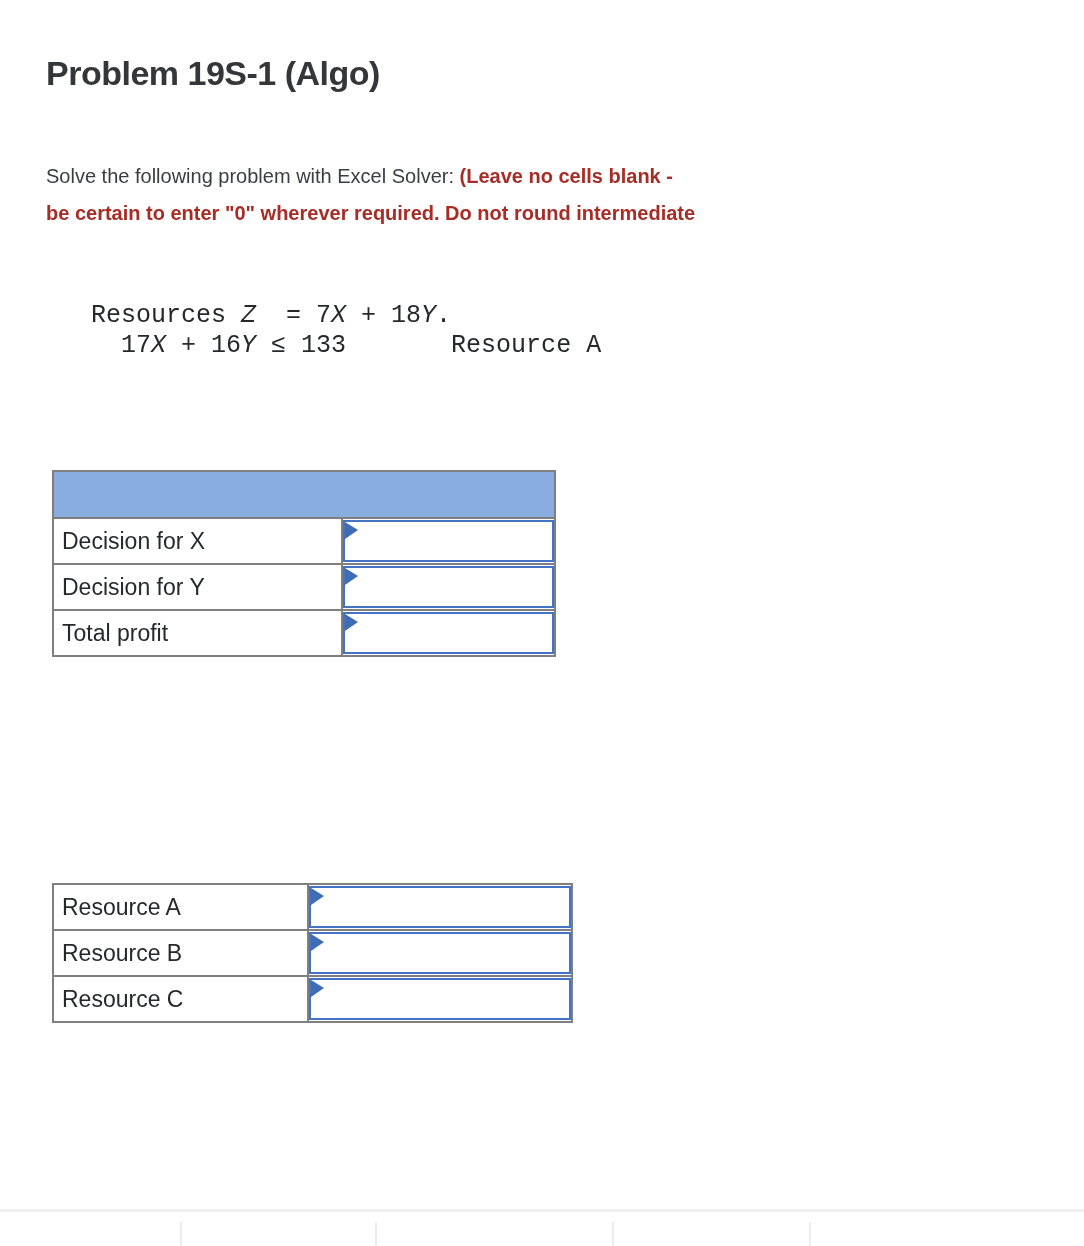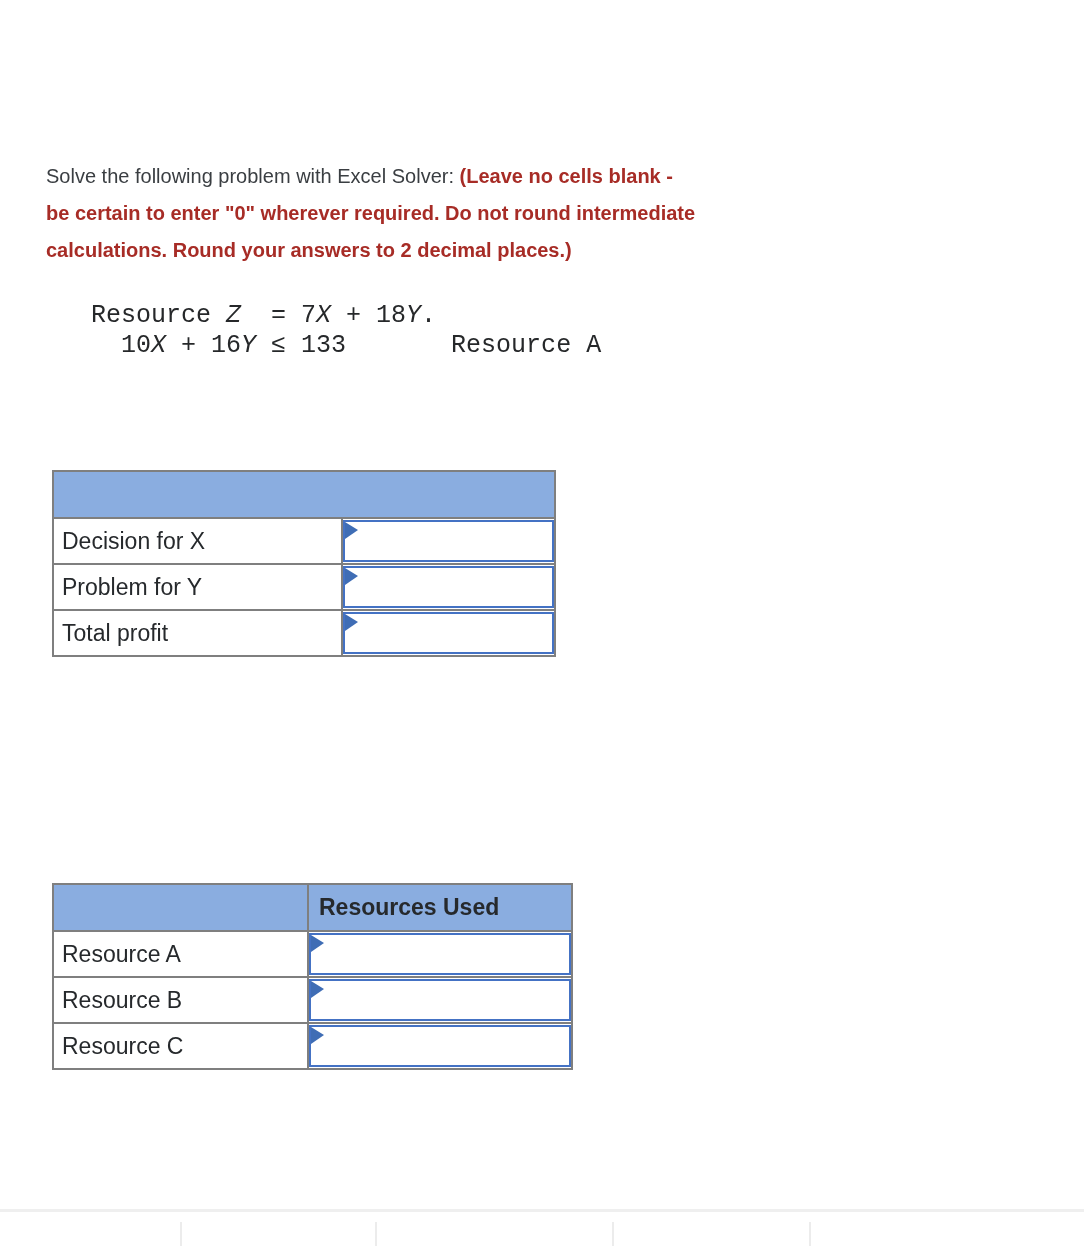--- a/index.html
+++ b/index.html
@@ -115,30 +115,30 @@
     top: 1222px;
     width: 2px; height: 24px;
     background: #ececec;
   }
 </style>
 </head>
 <body>
 
 <div id="page">
 
+  <h1 class="page-title">Problem 19S-1 (Algo)</h1>
 
   <div class="instructions">
     <div><span>Solve the following problem with Excel Solver: </span><span class="warning">(Leave no cells blank -</span></div>
     <div class="warning">be certain to enter "0" wherever required. Do not round intermediate</div>
-    <div class="warning">calculations. Round your answers to 2 decimal places.)</div>
   </div>
 
   <div class="formula">
-    <div class="fline"><span class="fseg">Resource </span><span class="fvar">Z</span><span class="fseg">  = 7</span><span class="fvar">X</span><span class="fseg"> + 18</span><span class="fvar">Y</span><span class="fseg">.</span></div>
-    <div class="fline"><span class="fseg">  10</span><span class="fvar">X</span><span class="fseg"> + 16</span><span class="fvar">Y</span><span class="fseg"> ≤ 133       </span><span class="fseg">Resource A</span></div>
+    <div class="fline"><span class="fseg">Resources </span><span class="fvar">Z</span><span class="fseg">  = 7</span><span class="fvar">X</span><span class="fseg"> + 18</span><span class="fvar">Y</span><span class="fseg">.</span></div>
+    <div class="fline"><span class="fseg">  17</span><span class="fvar">X</span><span class="fseg"> + 16</span><span class="fvar">Y</span><span class="fseg"> ≤ 133       </span><span class="fseg">Resource A</span></div>
   </div>
 
   <table class="grid" id="decision-table">
     <colgroup>
         <col class="c1">
         <col class="c2">
       </colgroup>
     <tbody>
         <tr class="header-row">
       <td class="header-cell" colspan="2"></td>
@@ -146,21 +146,21 @@
     <tr class="body-row">
       <td class="label-cell">Decision for X</td>
       <td class="input-td">
         <span class="cell-input">
               <span class="cell-flag"></span>
               <input type="text" value="" style="">
             </span>
       </td>
     </tr>
     <tr class="body-row">
-      <td class="label-cell">Problem for Y</td>
+      <td class="label-cell">Decision for Y</td>
       <td class="input-td">
         <span class="cell-input">
               <span class="cell-flag"></span>
               <input type="text" value="" style="">
             </span>
       </td>
     </tr>
     <tr class="body-row">
       <td class="label-cell">Total profit</td>
       <td class="input-td">
@@ -172,24 +172,20 @@
     </tr>
   </tbody>
     </table>
 
   <table class="grid" id="resources-table">
     <colgroup>
         <col class="c1">
         <col class="c2">
       </colgroup>
     <tbody>
-        <tr class="header-row">
-      <td class="header-cell"></td>
-      <td class="header-cell">Resources Used</td>
-    </tr>
     <tr class="body-row">
       <td class="label-cell">Resource A</td>
       <td class="input-td">
         <span class="cell-input">
               <span class="cell-flag"></span>
               <input type="text" value="" style="">
             </span>
       </td>
     </tr>
     <tr class="body-row">

